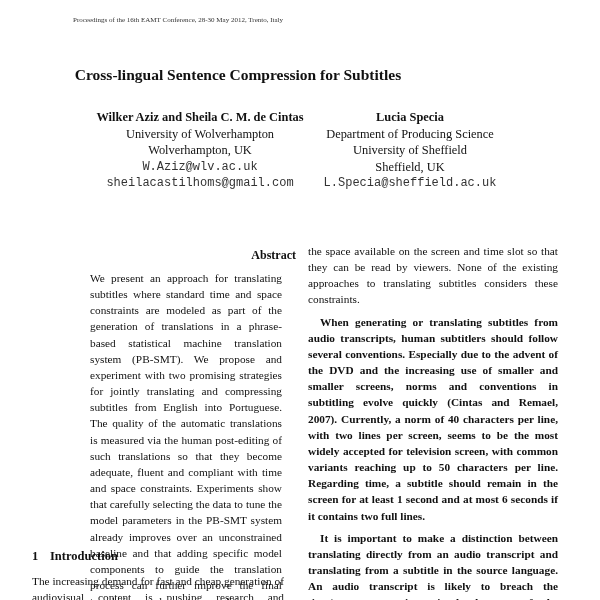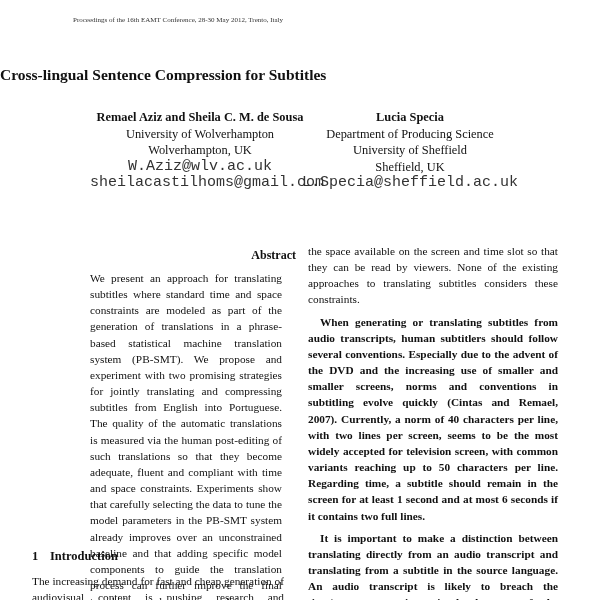--- a/index.html
+++ b/index.html
@@ -1,41 +1,41 @@
 <!DOCTYPE html>
 <html><head>
 <meta charset="utf-8">
 <style>
   html, body { margin: 0; padding: 0; background: #ffffff; }
   body { width: 600px; height: 600px; overflow: hidden; position: relative; color: #111; font-family: "Liberation Serif", "DejaVu Serif", serif; }
   .header { position: absolute; left: 73px; top: 16px; font-size: 7px; color: #333; }
-  .title { position: absolute; left: 0; width: 476px; top: 66px; font-weight: bold; font-size: 15.5px; }
+  .title { position: absolute; left: 0; width: 476px; top: 66px; text-align: center; font-weight: bold; font-size: 15.5px; }
   .author-block { position: absolute; top: 109px; text-align: center; font-size: 12.4px; line-height: 16.6px; }
   .author-block.left { left: 90px; width: 220px; }
   .author-block.right { left: 300px; width: 220px; }
   .author-name { font-weight: bold; }
-  .email { font-family: "Liberation Mono", "DejaVu Sans Mono", monospace; font-size: 15px; color: #333; text-align: center; }
+  .email { font-family: "Liberation Mono", "DejaVu Sans Mono", monospace; font-size: 12px; color: #333; text-align: center; }
   .abstract-heading { position: absolute; left: 62px; width: 234px; top: 248px; text-align: right; font-weight: bold; font-size: 12px; }
   .abstract-body { position: absolute; left: 90px; width: 192px; top: 270px; font-size: 11.3px; line-height: 16.15px; text-align: justify; }
   .section-heading { position: absolute; left: 32px; top: 549px; font-weight: bold; font-size: 12.5px; }
   .section-heading .num { display: inline-block; width: 18px; }
   .intro-body { position: absolute; left: 32px; width: 252px; top: 573px; font-size: 11.3px; line-height: 16.2px; text-align: justify; text-align-last: justify; }
   .right-body { position: absolute; left: 308px; width: 250px; top: 243px; font-size: 11.3px; line-height: 16.15px; text-align: justify; }
   .right-body p { margin: 0; }
   .right-body p + p { text-indent: 12px; margin-top: 6px; font-weight: bold; }
 </style>
 </head>
 <body>
 
 <div class="header">Proceedings of the 16th EAMT Conference, 28-30 May 2012, Trento, Italy</div>
 
 <div class="title">Cross-lingual Sentence Compression for Subtitles</div>
 
 <div class="author-block left">
-  <div class="author-name">Remael Aziz and Sheila C. M. de Sousa</div>
+  <div class="author-name">Wilker Aziz and Sheila C. M. de Cintas</div>
   <div>University of Wolverhampton</div>
   <div>Wolverhampton, UK</div>
   <div class="email">W.Aziz@wlv.ac.uk</div>
   <div class="email">sheilacastilhoms@gmail.com</div>
 </div>
 
 <div class="author-block right">
   <div class="author-name">Lucia Specia</div>
   <div>Department of Producing Science</div>
   <div>University of Sheffield</div>

